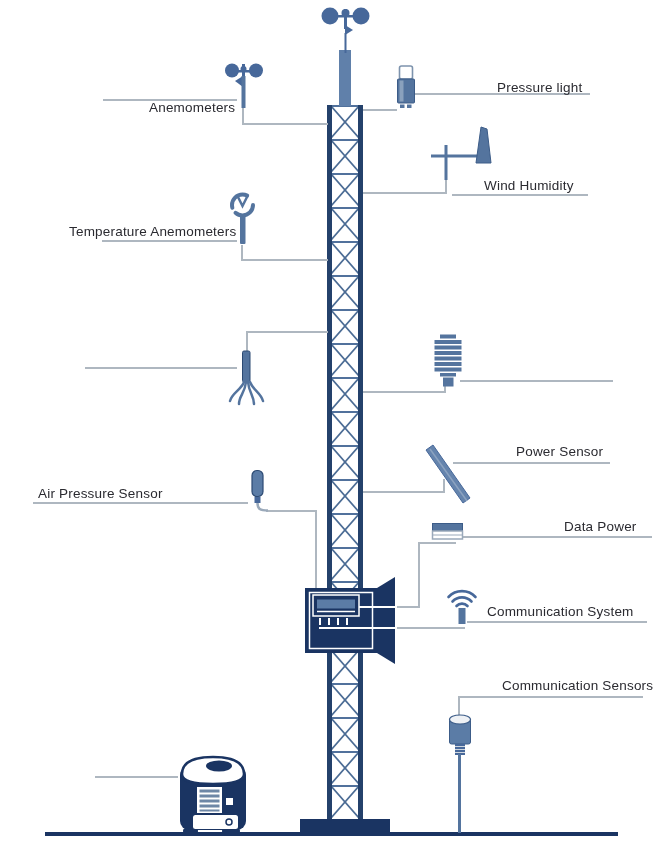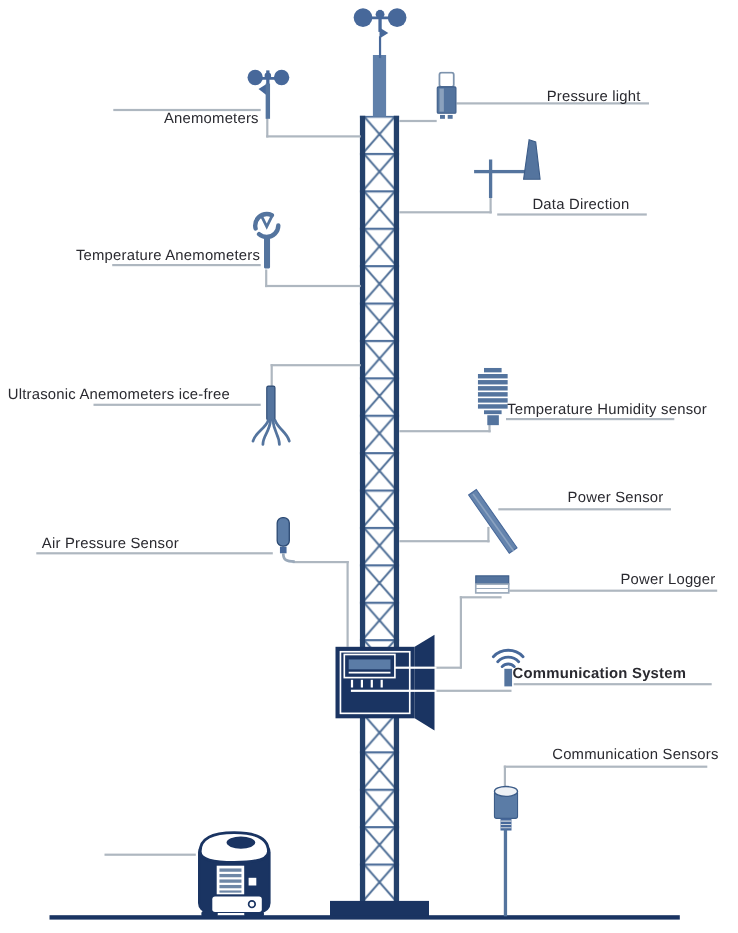--- a/index.html
+++ b/index.html
@@ -13,21 +13,21 @@
   
   #tower{left:327px;top:105px;}
   #mast{position:absolute;left:339px;top:50px;width:12px;height:56px;background:#6080aa;}
   #base{left:300px;top:819px;width:90px;height:15px;}
   #ground{left:45px;top:832px;width:573px;height:4px;}
   
   #lbl-anem{left:104px;top:100px;margin-left:45px;} #lbl-obst{left:497px;top:80px;}
   #lbl-wind{left:484px;top:178px;} #lbl-ultra{left:69px;top:224px;}
   #lbl-ice{left:7px;top:351px;} #lbl-th{left:461px;top:364px;}
   #lbl-pw{left:516px;top:444px;} #lbl-ap{left:38px;top:486px;}
-  #lbl-dl{left:564px;top:519px;} #lbl-comm{left:466px;top:604px;font-weight:bold;}
+  #lbl-dl{left:564px;top:519px;} #lbl-comm{left:487px;top:604px;}
   #lbl-prec{left:502px;top:678px;}
   
   #ul-anem{left:103px;top:99px;width:134px;} #ul-obst{left:415px;top:93px;width:175px;}
   #ul-wind{left:452px;top:194px;width:136px;} #ul-ultra{left:102px;top:240px;width:135px;}
   #ul-ice{left:85px;top:367px;width:152px;} #ul-th{left:460px;top:380px;width:153px;}
   #ul-pw{left:453px;top:462px;width:157px;} #ul-ap{left:33px;top:502px;width:215px;}
   #ul-dl{left:463px;top:536px;width:189px;} #ul-comm{left:467px;top:621px;width:180px;}
   #ul-prec{left:458px;top:696px;width:185px;}
   
   #ld-anem-v{left:242px;top:106px;height:19px;} #ld-anem-h{left:242px;top:123px;width:86px;}
@@ -102,27 +102,25 @@
   <div id="ul-ice" class="ln lnh"></div>
   <div id="ul-th" class="ln lnh"></div>
   <div id="ul-pw" class="ln lnh"></div>
   <div id="ul-ap" class="ln lnh"></div>
   <div id="ul-dl" class="ln lnh"></div>
   <div id="ul-comm" class="ln lnh"></div>
   <div id="ul-prec" class="ln lnh"></div>
 
   <span id="lbl-anem" class="lbl">Anemometers</span>
   <span id="lbl-obst" class="lbl">Pressure light</span>
-  <span id="lbl-wind" class="lbl">Data Direction</span>
+  <span id="lbl-wind" class="lbl">Wind Humidity</span>
   <span id="lbl-ultra" class="lbl">Temperature Anemometers</span>
-  <span id="lbl-ice" class="lbl">Ultrasonic Anemometers ice-free</span>
-  <span id="lbl-th" class="lbl">Temperature Humidity sensor</span>
   <span id="lbl-pw" class="lbl">Power Sensor</span>
   <span id="lbl-ap" class="lbl">Air Pressure Sensor</span>
-  <span id="lbl-dl" class="lbl">Power Logger</span>
+  <span id="lbl-dl" class="lbl">Data Power</span>
   <span id="lbl-comm" class="lbl">Communication System</span>
   <span id="lbl-prec" class="lbl">Communication Sensors</span>
 
   <svg id="ic-cup-top" class="icon" width="54" height="48">
     <rect x="8" y="10" width="38" height="2.5" fill="#47689a"></rect>
     <circle cx="12" cy="11" r="8.5" fill="#47689a"></circle>
     <circle cx="43" cy="11" r="8.5" fill="#47689a"></circle>
     <rect x="26" y="4" width="3" height="20" fill="#47689a"></rect>
     <circle cx="27.5" cy="8" r="4" fill="#47689a"></circle>
     <polygon points="27,20 35,25 27,30" fill="#47689a"></polygon>

